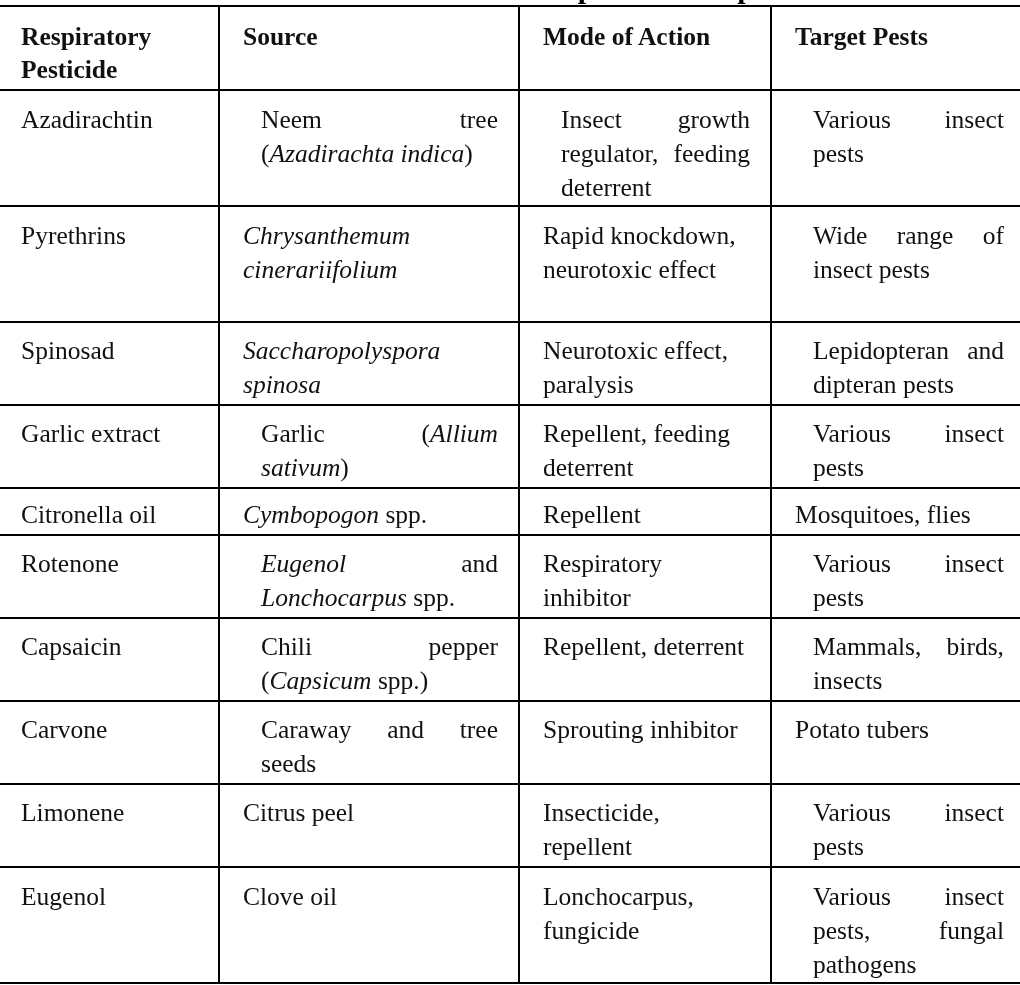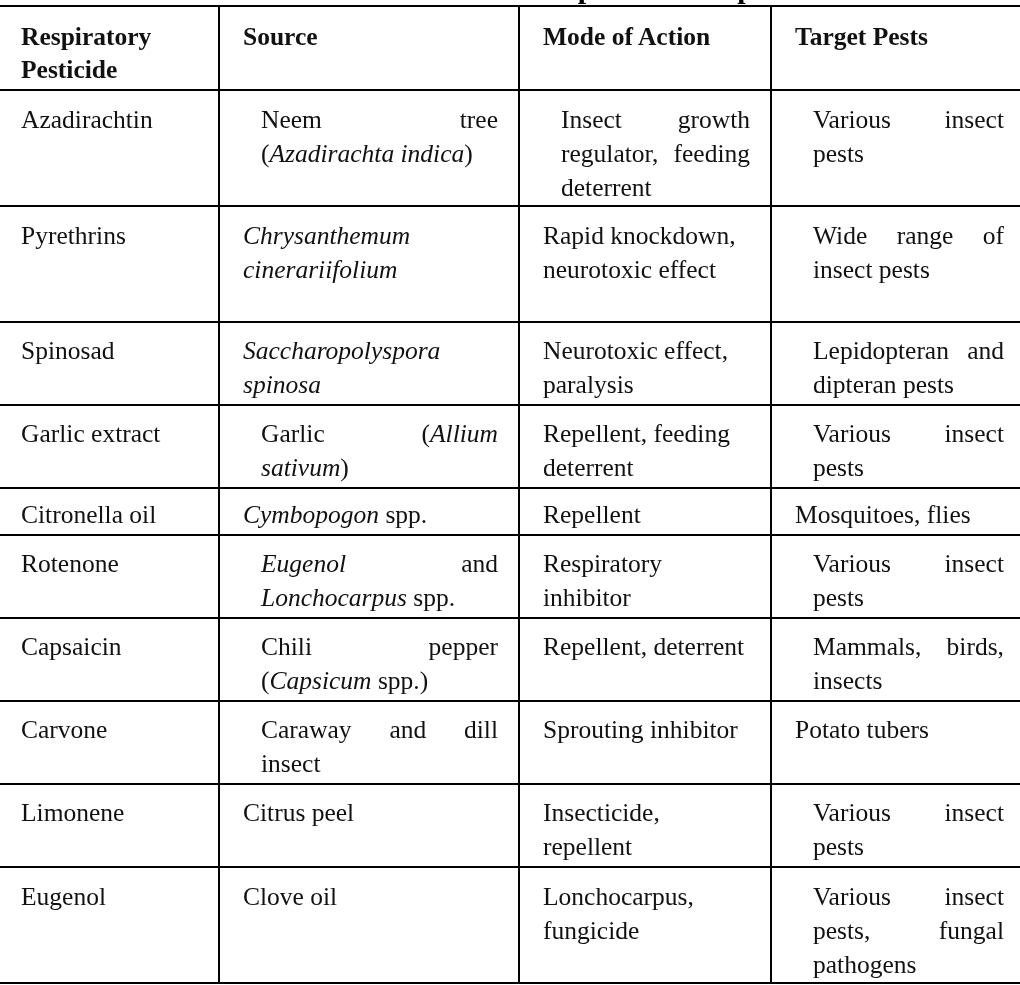--- a/index.html
+++ b/index.html
@@ -133,21 +133,21 @@
       <td class="justify">Various insect pests</td>
     </tr>
     <tr class="r7">
       <td>Capsaicin</td>
       <td class="justify"><span>Chili pepper (</span><em>Capsicum</em><span> spp.)</span></td>
       <td>Repellent, deterrent</td>
       <td class="justify">Mammals, birds, insects</td>
     </tr>
     <tr class="r8">
       <td>Carvone</td>
-      <td class="justify">Caraway and dill insect</td>
+      <td class="justify">Caraway and tree seeds</td>
       <td>Sprouting inhibitor</td>
       <td>Potato tubers</td>
     </tr>
     <tr class="r9">
       <td>Limonene</td>
       <td>Citrus peel</td>
       <td>Insecticide, repellent</td>
       <td class="justify">Various insect pests</td>
     </tr>
     <tr class="r10">

